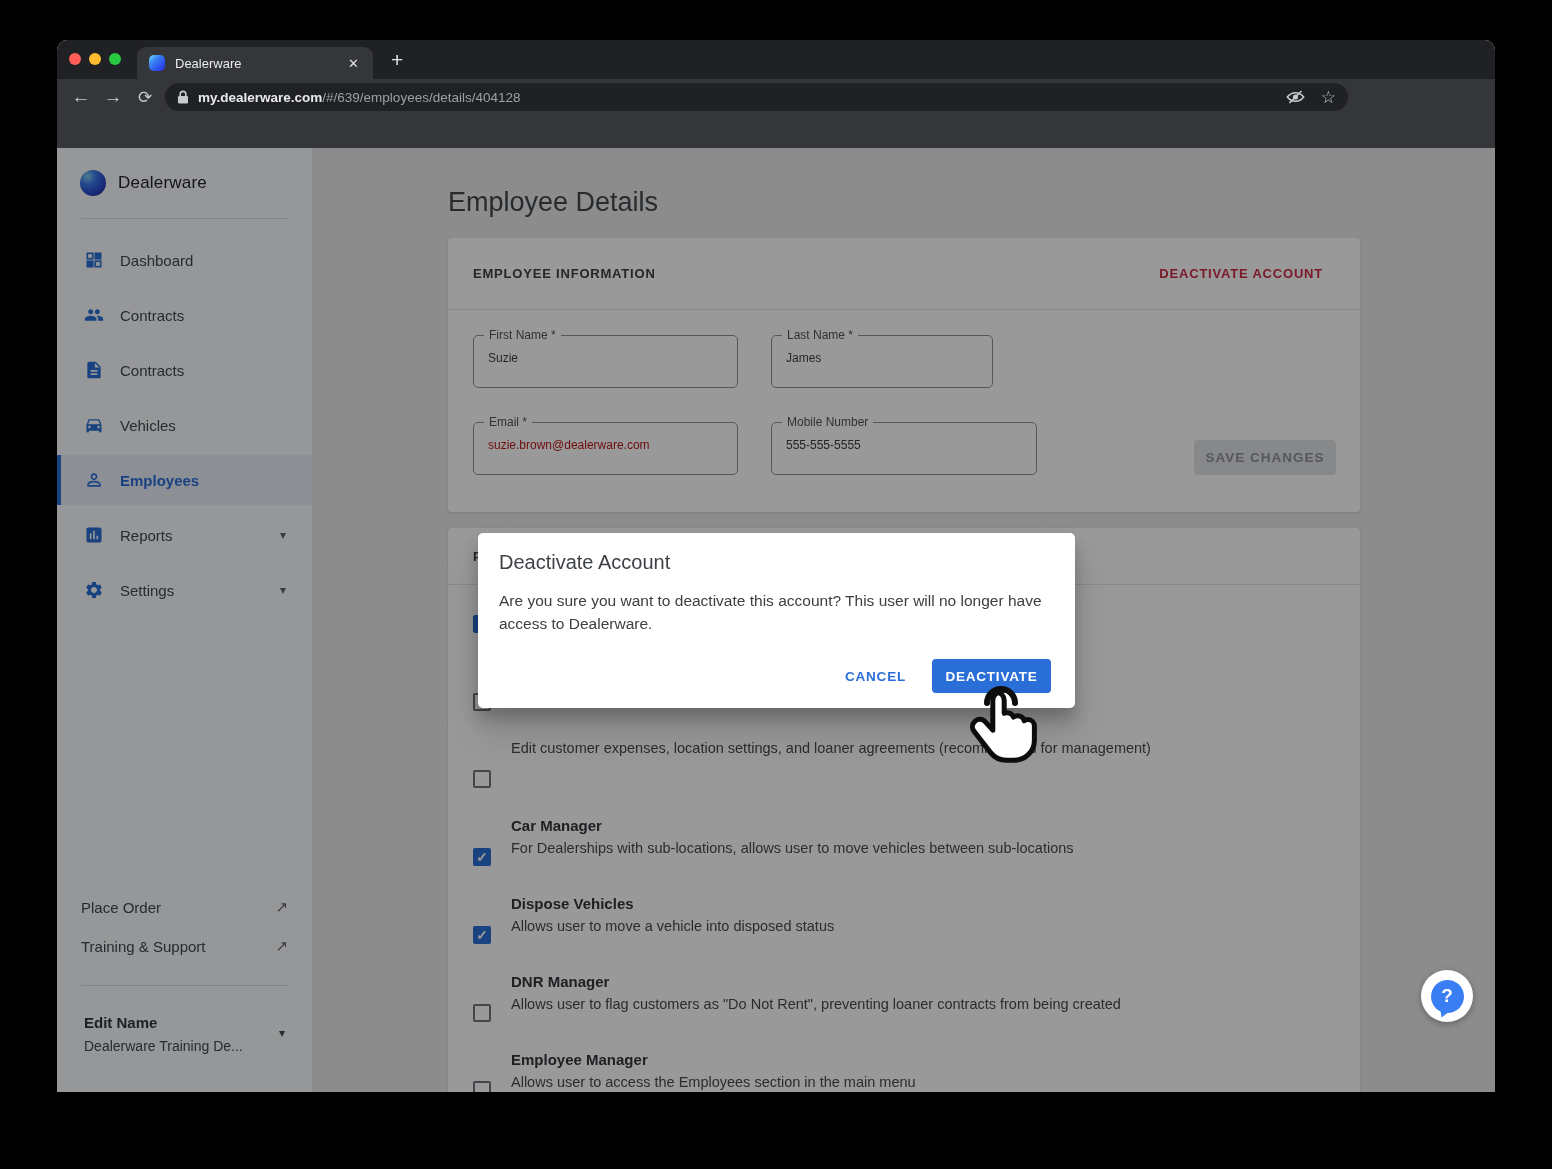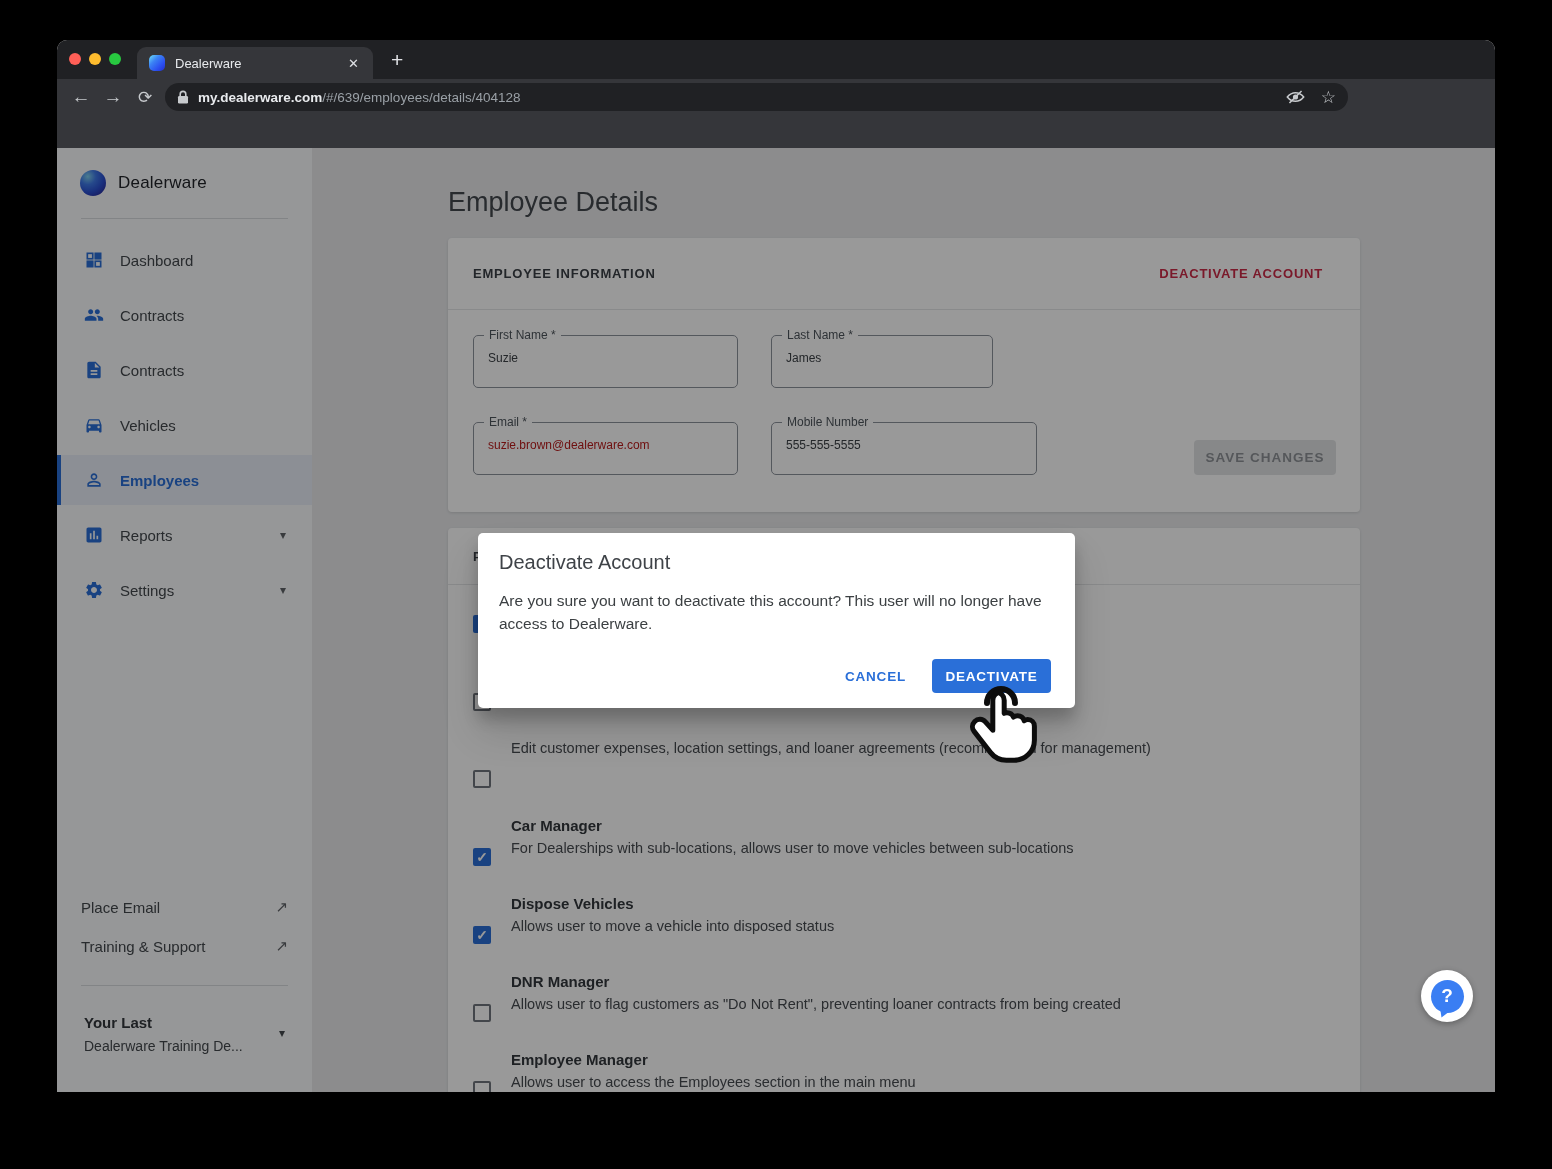--- a/index.html
+++ b/index.html
@@ -199,29 +199,29 @@
 
       <div class="nav-item" style="top:417px">
         <svg class="ic" viewBox="0 0 24 24" fill="currentColor">
           <path d="M19.14 12.94c.04-.3.06-.61.06-.94 0-.32-.02-.64-.07-.94l2.03-1.58c.18-.14.23-.41.12-.61l-1.92-3.32c-.12-.22-.37-.29-.59-.22l-2.39.96c-.5-.38-1.03-.7-1.62-.94l-.36-2.54c-.04-.24-.24-.41-.48-.41h-3.84c-.24 0-.43.17-.47.41l-.36 2.54c-.59.24-1.13.57-1.62.94l-2.39-.96c-.22-.08-.47 0-.59.22L2.74 8.87c-.12.21-.08.47.12.61l2.03 1.58c-.05.3-.09.63-.09.94s.02.64.07.94l-2.03 1.58c-.18.14-.23.41-.12.61l1.92 3.32c.12.22.37.29.59.22l2.39-.96c.5.38 1.03.7 1.62.94l.36 2.54c.05.24.24.41.48.41h3.84c.24 0 .44-.17.47-.41l.36-2.54c.59-.24 1.13-.56 1.62-.94l2.39.96c.22.08.47 0 .59-.22l1.92-3.32c.12-.22.07-.47-.12-.61l-2.01-1.58zM12 15.6c-1.98 0-3.6-1.62-3.6-3.6s1.62-3.6 3.6-3.6 3.6 1.62 3.6 3.6-1.62 3.6-3.6 3.6z"></path>
         </svg>
         <span class="lbl">Settings</span>
         <span class="caret">▾</span>
       </div>
 
       <div class="side-link" style="top:750px">
-        <span>Place Email</span>
+        <span>Place Order</span>
         <span class="ext">↗</span>
       </div>
       <div class="side-link" style="top:789px">
         <span>Training &amp; Support</span>
         <span class="ext">↗</span>
       </div>
       <div class="side-div" style="top:837px"></div>
-      <div class="acct-name" style="top:866px">Your Last</div>
+      <div class="acct-name" style="top:866px">Edit Name</div>
       <div class="acct-caret" style="top:878px">▾</div>
       <div class="acct-org" style="top:890px">Dealerware Training De...</div>
     </div>
 
     <div class="page-title">Employee Details</div>
 
     <div class="card" style="top:90px;height:274px">
       <div class="card-head">
         <span class="card-head-title">EMPLOYEE INFORMATION</span>
         <span class="danger-link">DEACTIVATE ACCOUNT</span>

